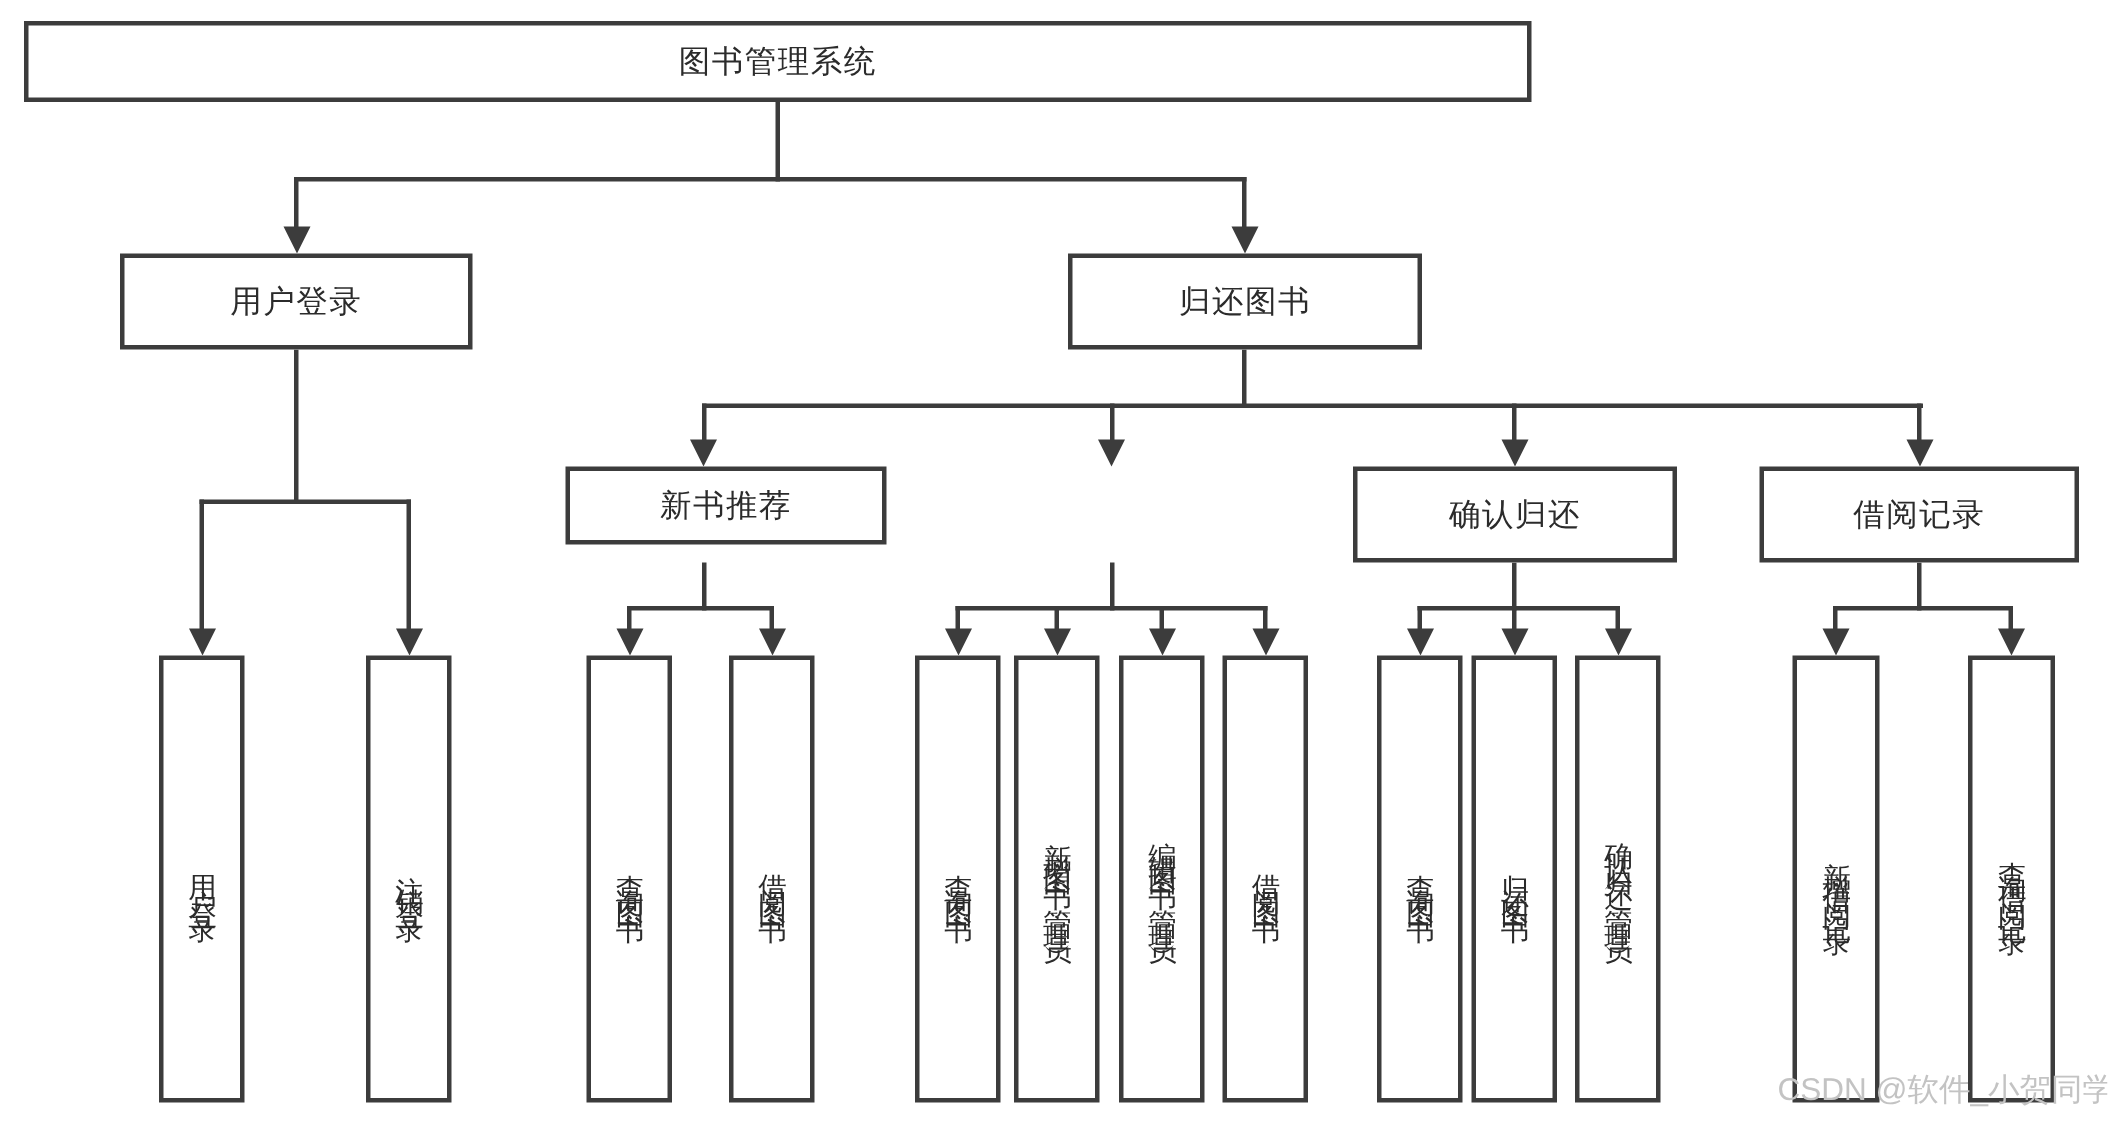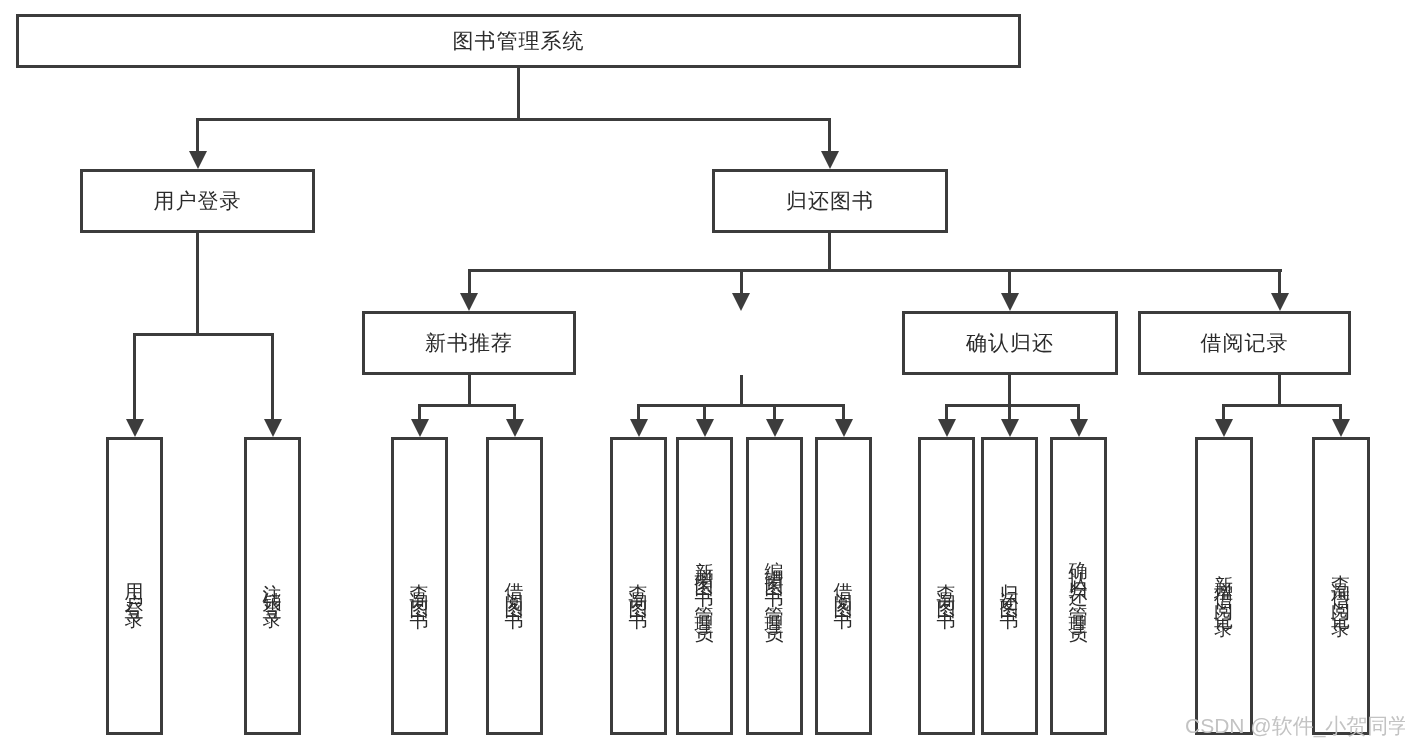--- a/index.html
+++ b/index.html
@@ -111,23 +111,23 @@
   <div class="vl" style="left:1222px;top:404px;height:17px;"></div>
   <div class="arr" style="left:1215px;top:419px;"></div>
   <div class="vl" style="left:1339px;top:404px;height:17px;"></div>
   <div class="arr" style="left:1332px;top:419px;"></div>
 
   <div class="box hbox" style="left:16px;top:14px;width:1005px;height:54px;">图书管理系统</div>
 
   <div class="box hbox" style="left:80px;top:169px;width:235px;height:64px;">用户登录</div>
   <div class="box hbox" style="left:712px;top:169px;width:236px;height:64px;">归还图书</div>
 
-  <div class="box hbox" style="left:362px;top:311px;width:214px;height:64px;">新书推荐</div>
+  <div class="box hbox" style="left:377px;top:311px;width:214px;height:52px;">新书推荐</div>
   <div class="box hbox" style="left:902px;top:311px;width:216px;height:64px;">确认归还</div>
-  <div class="box hbox" style="left:1138px;top:311px;width:213px;height:64px;">借阅记录</div>
+  <div class="box hbox" style="left:1173px;top:311px;width:213px;height:64px;">借阅记录</div>
 
   <div class="box vbox" style="left:106px;top:437px;width:57px;height:298px;">用户登录</div>
   <div class="box vbox" style="left:244px;top:437px;width:57px;height:298px;">注销登录</div>
 
   <div class="box vbox" style="left:391px;top:437px;width:57px;height:298px;">查询图书</div>
   <div class="box vbox" style="left:486px;top:437px;width:57px;height:298px;">借阅图书</div>
 
   <div class="box vbox" style="left:610px;top:437px;width:57px;height:298px;">查询图书</div>
   <div class="box vbox" style="left:676px;top:437px;width:57px;height:298px;">新增图书（管理员）</div>
   <div class="box vbox" style="left:746px;top:437px;width:57px;height:298px;">编辑图书（管理员）</div>

